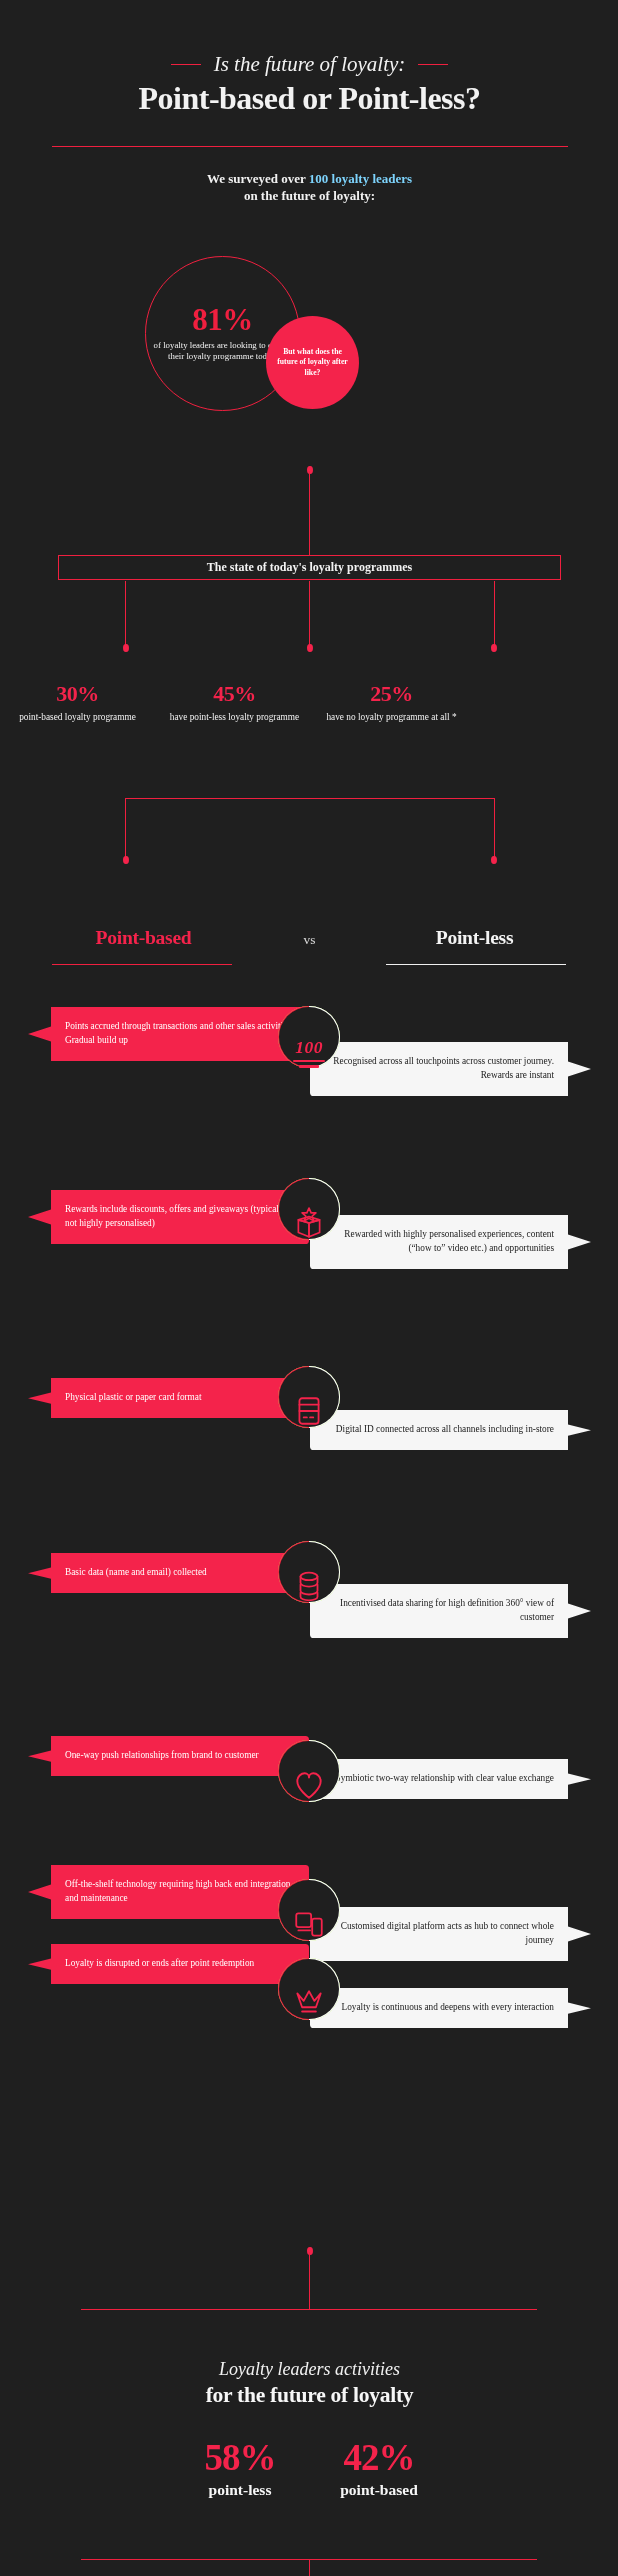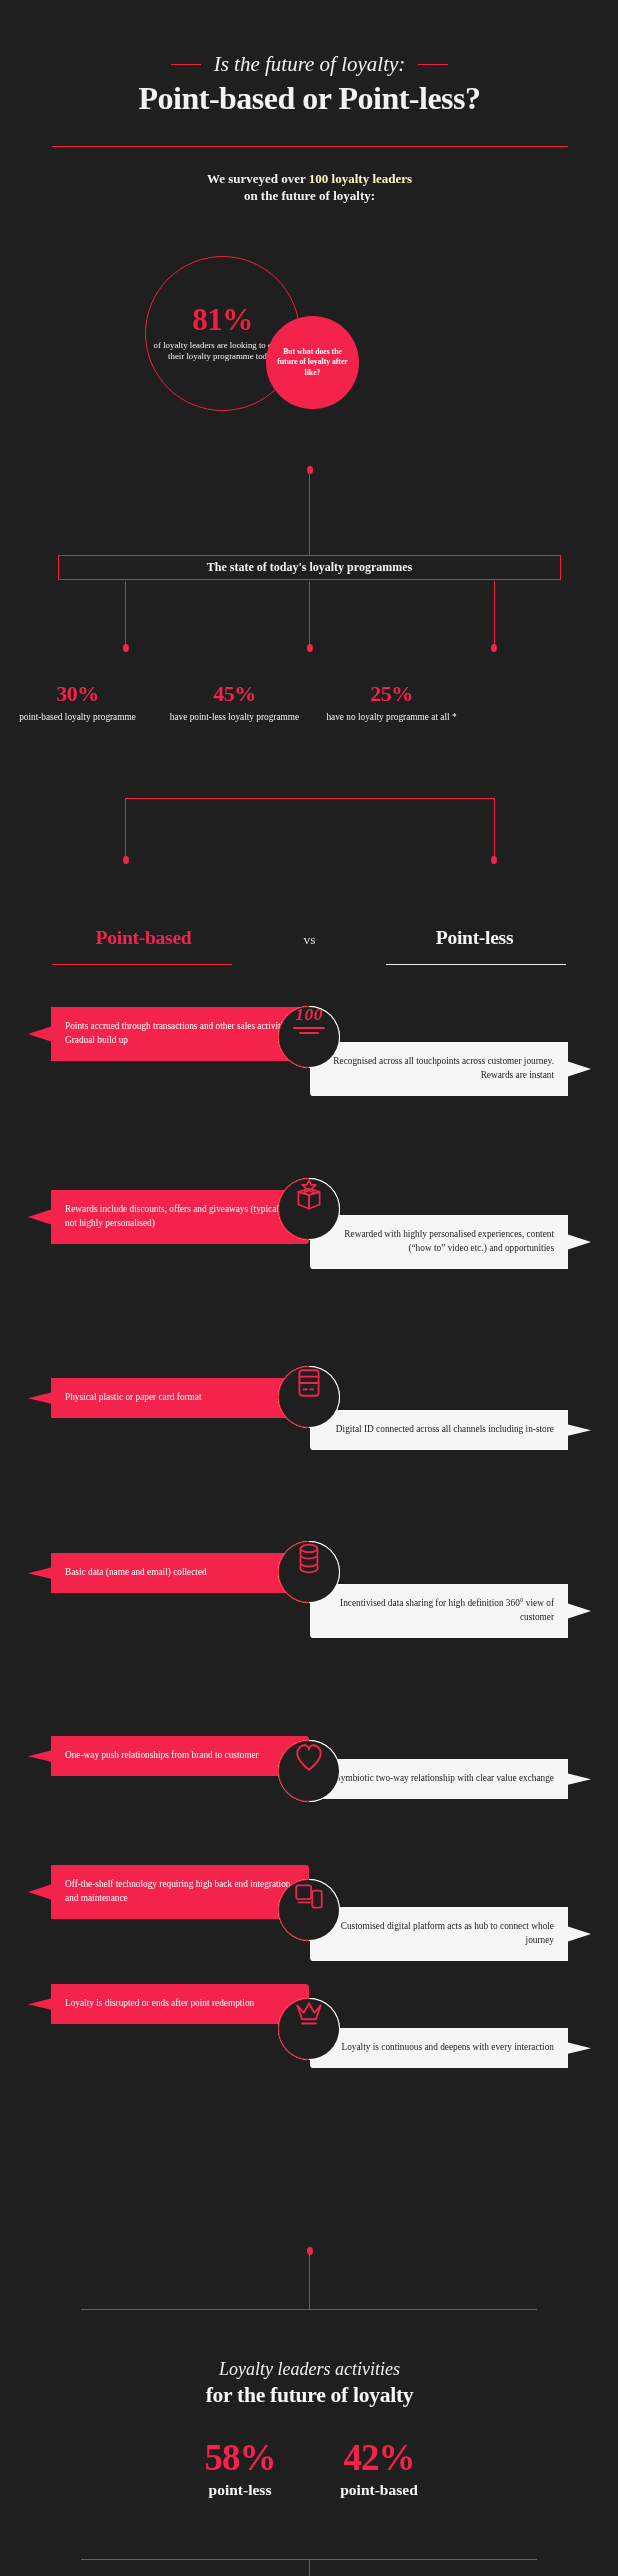--- a/index.html
+++ b/index.html
@@ -23,21 +23,21 @@
     position:absolute; top:82px; left:0; width:619px; text-align:center;
     font-family:"Liberation Serif", serif; font-weight:bold; font-size:32px; line-height:1.05;
     color:#f2f2f2; letter-spacing:-0.5px;
   }
   .title-rule{ position:absolute; top:146px; left:52px; width:516px; height:1px; background:#f01f3f; }
 
   .surveyline{
     position:absolute; top:170px; left:0; width:619px; text-align:center;
     font-size:13px; line-height:1.32; color:#f2f2f2; font-weight:bold;
   }
-  .surveyline .hl{ color:#fef9c3; }
+  .surveyline .hl{ color:#7dd3fc; }
 
   
   .circles{ position:absolute; left:0; top:242px; width:619px; height:222px; }
   .c81{
     position:absolute; left:145px; top:14.4px; width:155px; height:155px;
     border:1px solid #f01f3f; border-radius:50%;
     display:flex; flex-direction:column; align-items:center; justify-content:center;
     text-align:center;
   }
   .c81 .num{ font-size:31px; font-weight:bold; color:#f01f3f; line-height:1; margin-bottom:4.1px; letter-spacing:-0.5px; }
@@ -99,22 +99,22 @@
   .rcard-wrap{ position:absolute; right:28px; }
   .rcard{
     position:relative; width:281px; background:#f6f6f6; color:#1a1a1a;
     border-radius:3.6px;
     clip-path: polygon(0 0, calc(100% - 23px) 0, calc(100% - 23px) 36%, 100% 50%, calc(100% - 23px) 64%, calc(100% - 23px) 100%, 0 100%);
   }
   .rcard .txt{ padding:13.4px 37px 13.4px 14.4px; font-size:9.3px; line-height:1.46; text-align:right; }
 
   .badge{
     position:absolute; left:278px; width:62px; height:62px;
-    border-radius:50%; background:#fef9c3; z-index:5;
-    display:flex; align-items:flex-start; justify-content:center;
+    border-radius:50%; background:#bef264; z-index:5;
+    display:flex; align-items:flex-end; justify-content:center;
   }
   .badge .ring{
     position:absolute; inset:0; border-radius:50%;
     background:
       conic-gradient(from 180deg, #f01f3f 0deg 180deg, #ffffff 180deg 360deg);
     padding:1px;
   }
   .badge .ring::after{
     content:""; position:absolute; inset:1px; border-radius:50%; background:#1f1f1f;
   }
@@ -330,21 +330,21 @@
     <div class="badge" style="top:14.4px;">
       <div class="ring"></div>
       <svg class="glyph" viewBox="0 0 64 64" fill="none" stroke="#f4234b" stroke-width="3.4" stroke-linejoin="round" stroke-linecap="round">
         <rect x="8" y="12" width="28" height="26" rx="4"></rect>
         <path d="M12 44 h22"></path>
         <rect x="38" y="22" width="18" height="32" rx="4"></rect>
       </svg>
     </div>
   </div>
 
-  <div class="cmp" style="top:1984px; height:155px;">
+  <div class="cmp" style="top:1944px; height:155px;">
     <div class="lcard-wrap" style="top:0;">
       <div class="lcard">
           <div class="txt">Loyalty is disrupted or ends after point redemption</div>
         </div>
     </div>
     <div class="rcard-wrap" style="top:44px;">
       <div class="rcard">
           <div class="txt">Loyalty is continuous and deepens with every interaction</div>
         </div>
     </div>

